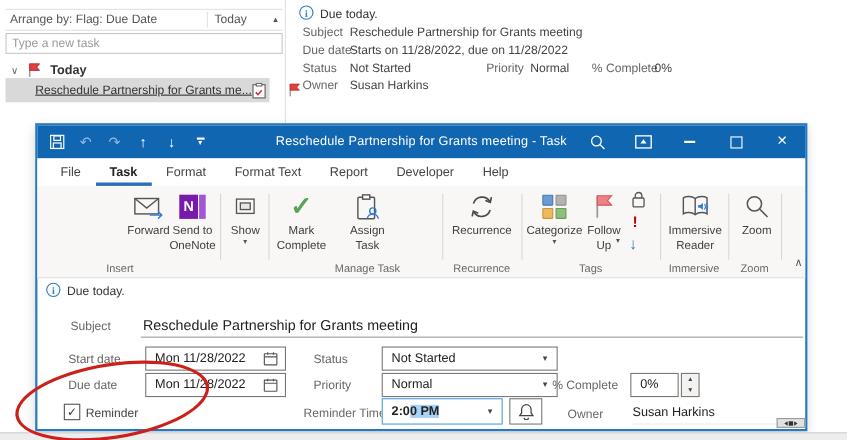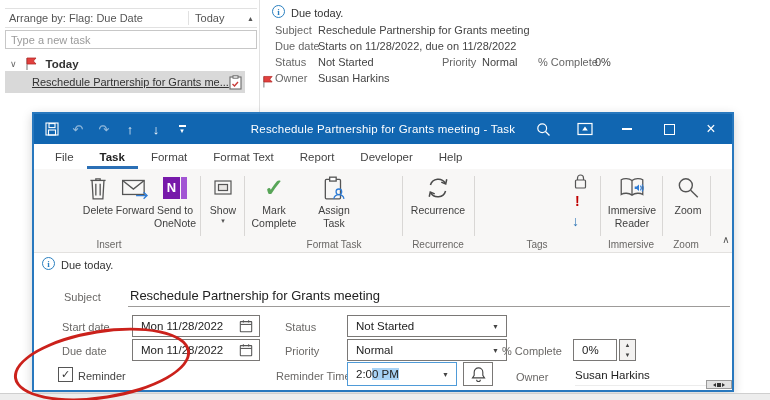--- a/index.html
+++ b/index.html
@@ -58,21 +58,21 @@
   
   .finfo-ic{position:absolute;left:8px;top:143px;}
   .finfo-tx{position:absolute;left:27px;top:145px;font-size:11px;color:#333;}
   .flabel{position:absolute;font-size:11px;color:#6a6866;}
   .fval{position:absolute;font-size:13px;color:#222;}
   .subject-line{position:absolute;left:94px;top:192px;width:602px;height:1px;background:#9d9b99;}
   .dbox{position:absolute;height:22px;border:1px solid #7a7876;background:#fff;box-sizing:border-box;display:flex;align-items:center;font-size:11.5px;color:#222;padding:0 8px;}
   .dbox .cal{position:absolute;right:6px;top:3px;}
   .combo{position:absolute;height:22px;border:1px solid #7a7876;background:#fff;box-sizing:border-box;display:flex;align-items:center;font-size:11.5px;color:#222;padding:0 8px;}
   .combo .arr{position:absolute;right:7px;font-size:7px;color:#444;}
-  .combo.focus{border:1.5px solid #4f9bd8;}
+  .combo.focus{border:1.5px solid #4f9bd8;font-weight:bold;}
   .selhl{background:#a8d3f6;}
   .cb{position:absolute;width:13px;height:13px;border:1px solid #555;background:#fff;display:flex;align-items:center;justify-content:center;font-size:11px;color:#333;box-sizing:content-box;}
   .spin{position:absolute;width:17px;height:22px;border:1px solid #7a7876;box-sizing:border-box;display:flex;flex-direction:column;background:#f3f2f1;}
   .spin span{flex:1;display:flex;align-items:center;justify-content:center;font-size:6px;color:#444;}
   .owner-line{position:absolute;left:541px;top:271px;width:155px;height:1px;background:#ececec;}
   .bellbtn{position:absolute;left:429px;top:248px;width:30px;height:24px;border:1px solid #7a7876;box-sizing:border-box;display:flex;align-items:center;justify-content:center;background:#fff;}
   .split-handle{position:absolute;left:672px;top:266px;width:26px;height:9px;background:#e2e2e2;border:1px solid #9a9a9a;box-sizing:border-box;display:flex;align-items:center;justify-content:center;gap:1px;}
   .split-handle i{display:block;}
   .tri-l{width:0;height:0;border-top:2.5px solid transparent;border-bottom:2.5px solid transparent;border-right:3px solid #333;}
   .tri-r{width:0;height:0;border-top:2.5px solid transparent;border-bottom:2.5px solid transparent;border-left:3px solid #333;}
@@ -189,31 +189,20 @@
       <span class="tab">File</span>
       <span class="tab active">Task</span>
       <span class="tab">Format</span>
       <span class="tab">Format Text</span>
       <span class="tab">Report</span>
       <span class="tab">Developer</span>
       <span class="tab">Help</span>
     </div>
 
     <div class="ribbon">
-      <div class="rbtn" style="left:48px;width:32px;">
-        <span class="ric">
-            <svg width="22" height="26" viewBox="0 0 20 24" fill="none" stroke="#555" stroke-width="1.2">
-              <path d="M3 5 H17"></path>
-              <path d="M8 5 V3.5 H12 V5"></path>
-              <path d="M4.5 5 L5.5 22 H14.5 L15.5 5"></path>
-              <path d="M8 8 V19 M12 8 V19"></path>
-            </svg>
-          </span>
-        <span class="rlabel">Delete</span>
-      </div>
       <div class="rbtn" style="left:82px;width:38px;">
         <span class="ric">
             <svg width="28" height="26" viewBox="0 0 26 24" fill="none" stroke="#555" stroke-width="1.2">
               <rect x="1.5" y="5" width="20" height="13"></rect>
               <path d="M1.5 5 L11.5 13 L21.5 5"></path>
               <path d="M14 19 H24 M21 16 L24.2 19 L21 22" stroke="#2e7cd6"></path>
             </svg>
           </span>
         <span class="rlabel">Forward</span>
       </div>
@@ -262,20 +251,43 @@
             <svg width="28" height="28" viewBox="0 0 24 24" fill="none" stroke="#4a4a4a" stroke-width="1.3">
               <path d="M5.5 9.5 A7 7 0 0 1 18.3 8"></path>
               <path d="M19.5 4.5 L18.6 8.6 L14.8 7" fill="none"></path>
               <path d="M18.5 14.5 A7 7 0 0 1 5.7 16"></path>
               <path d="M4.5 19.5 L5.4 15.4 L9.2 17" fill="none"></path>
             </svg>
           </span>
         <span class="rlabel">Recurrence</span>
       </div>
       <div class="rdiv" style="left:440px;"></div>
+      <div class="rbtn" style="left:444px;width:52px;">
+        <span class="ric">
+            <span class="cat-grid">
+              <span style="background:#6b9bd2;border:1px solid #4a79b0;"></span>
+              <span style="background:#b3b3b3;border:1px solid #8f8f8f;"></span>
+              <span style="background:#edb95e;border:1px solid #c8953a;"></span>
+              <span style="background:#8cc07c;border:1px solid #699d59;"></span>
+            </span>
+          </span>
+        <span class="rlabel">Categorize</span>
+        <span class="rchev">▾</span>
+      </div>
+      <div class="rbtn" style="left:496px;width:38px;">
+        <span class="ric">
+            <svg width="18" height="24" viewBox="0 0 18 24">
+              <path d="M3 2 v20" stroke="#999" stroke-width="1.6"></path>
+              <path d="M3 2 h13 l-3.8 4.2 L16 10.5 H3 z" fill="#ef8185" stroke="#d05a5e" stroke-width="1"></path>
+            </svg>
+          </span>
+        <span class="rlabel">Follow
+Up</span>
+        <span class="rchev" style="position:absolute;left:30px;top:44px;">▾</span>
+      </div>
       <div class="abs" style="left:536px;top:4px;width:22px;">
         <span class="abs" style="left:3px;top:0;">
             <svg width="15" height="17" viewBox="0 0 15 17" fill="none" stroke="#555" stroke-width="1.2">
               <rect x="2.5" y="7" width="10" height="8" rx="1"></rect>
               <path d="M4.5 7 V5 a3 3 0 0 1 6 0 V7"></path>
             </svg>
           </span>
         <span class="abs" style="left:5px;top:20px;color:#c00000;font-weight:bold;font-size:14px;">!</span>
         <span class="abs" style="left:2px;top:40px;color:#2e75b6;font-size:14px;">↓</span>
       </div>
@@ -299,21 +311,21 @@
               <circle cx="10" cy="9.5" r="6"></circle>
               <path d="M14.5 14 L21 20.5"></path>
             </svg>
           </span>
         <span class="rlabel">Zoom</span>
       </div>
       <div class="rdiv" style="left:676px;"></div>
       <span class="collapse-chev">∧</span>
 
       <span class="rgrp" style="left:75px;">Insert</span>
-      <span class="rgrp" style="left:300px;">Format Task</span>
+      <span class="rgrp" style="left:300px;">Manage Task</span>
       <span class="rgrp" style="left:404px;">Recurrence</span>
       <span class="rgrp" style="left:503px;">Tags</span>
       <span class="rgrp" style="left:597px;">Immersive</span>
       <span class="rgrp" style="left:652px;">Zoom</span>
     </div>
 
     <span class="finfo-ic info-circle">i</span>
     <span class="finfo-tx">Due today.</span>
 
     <span class="flabel" style="left:30px;top:177px;">Subject</span>

